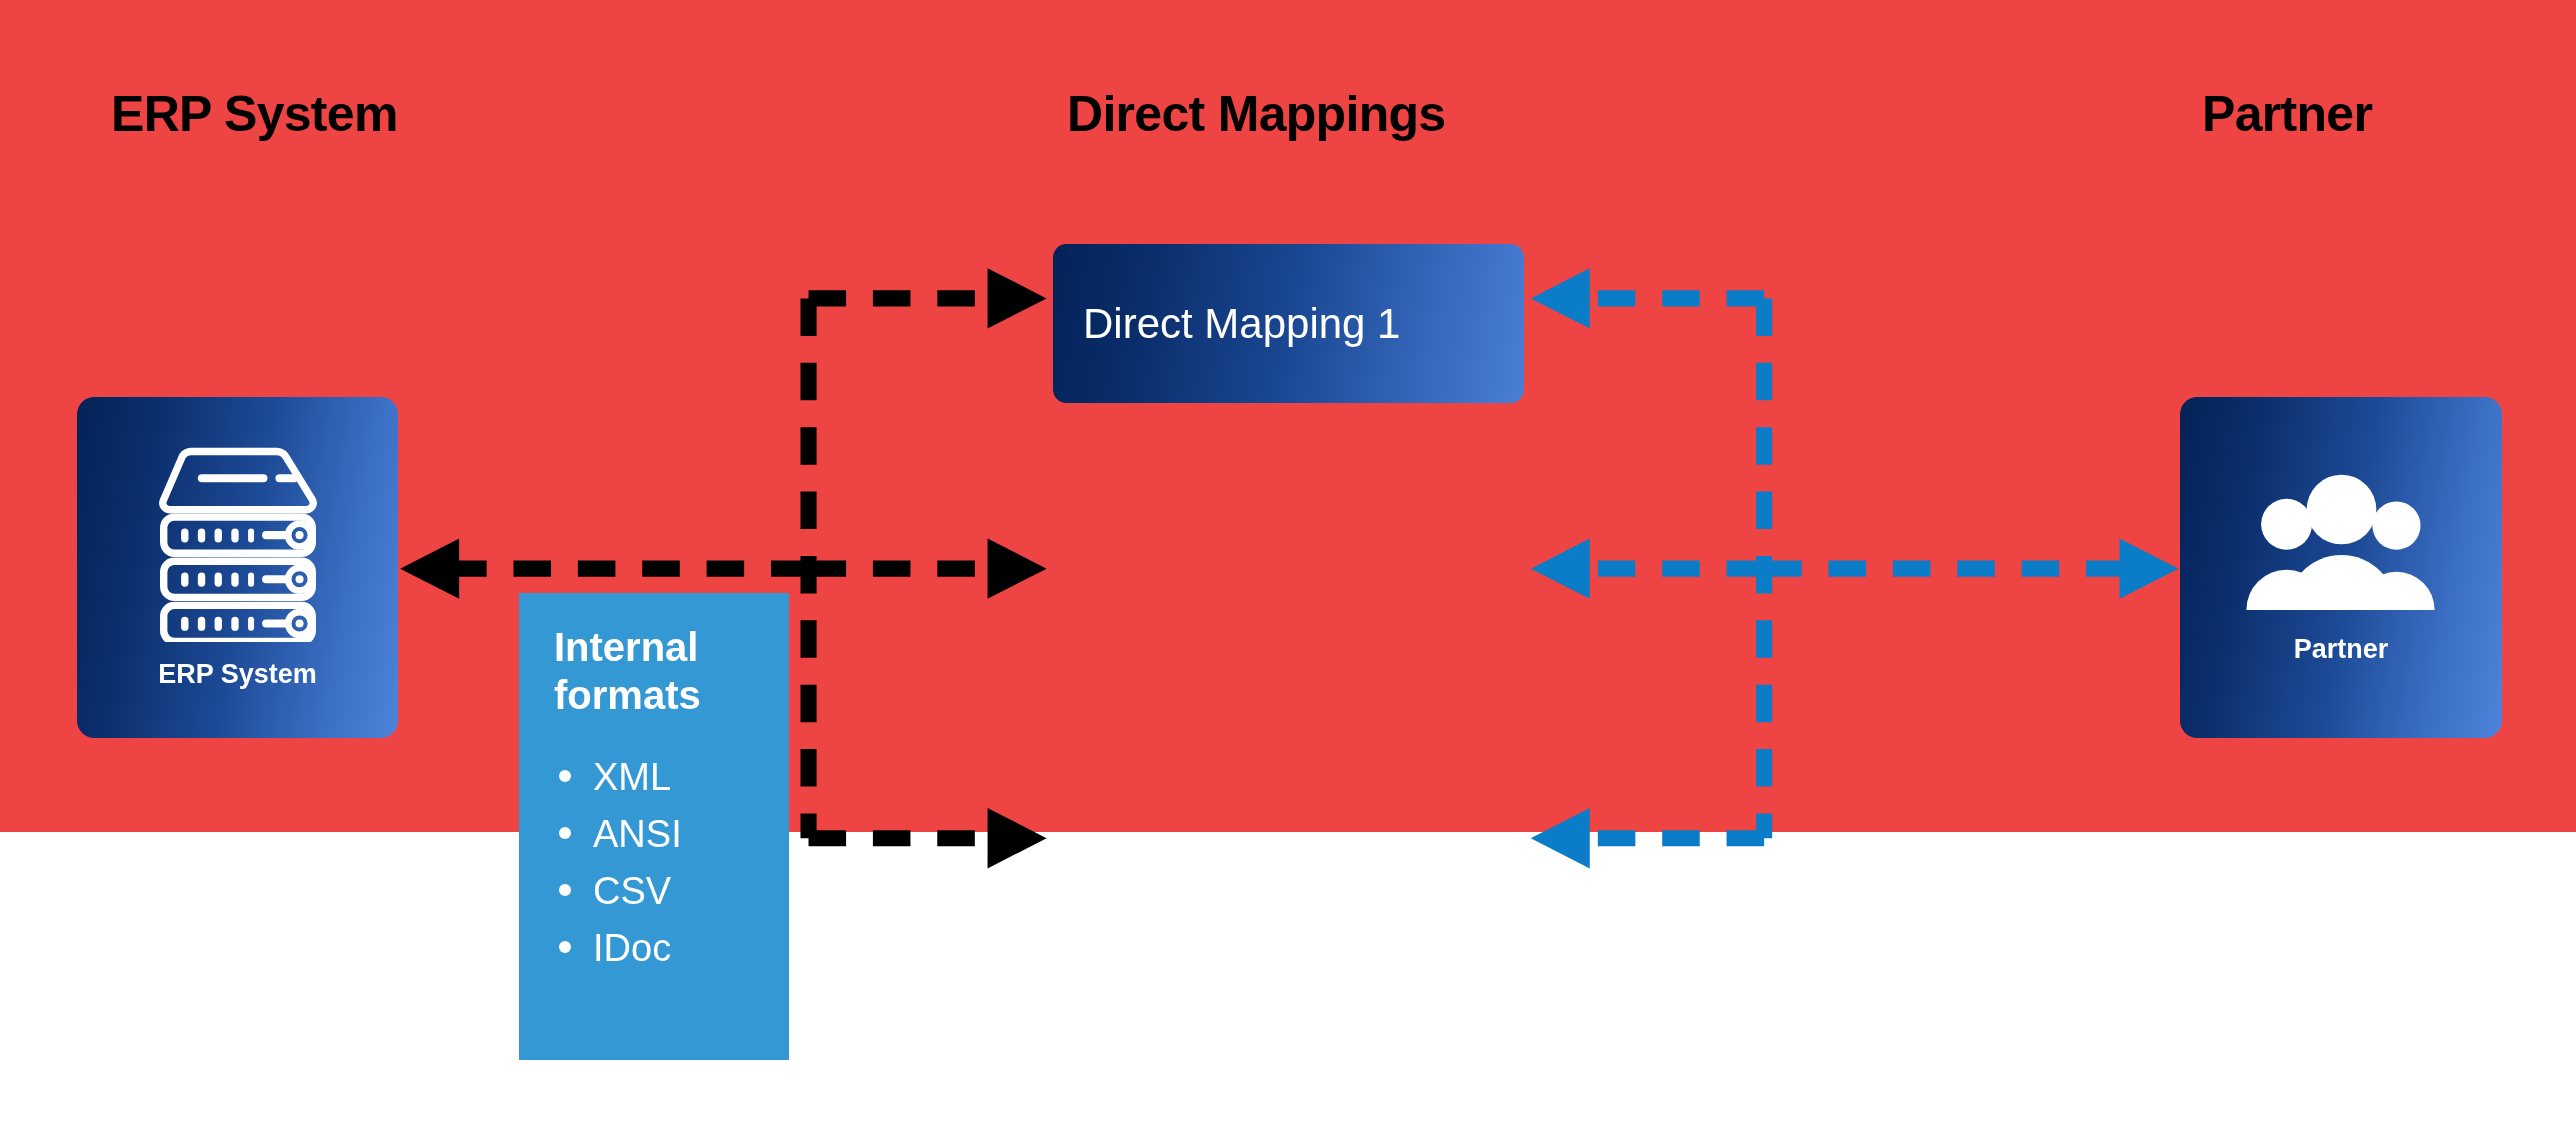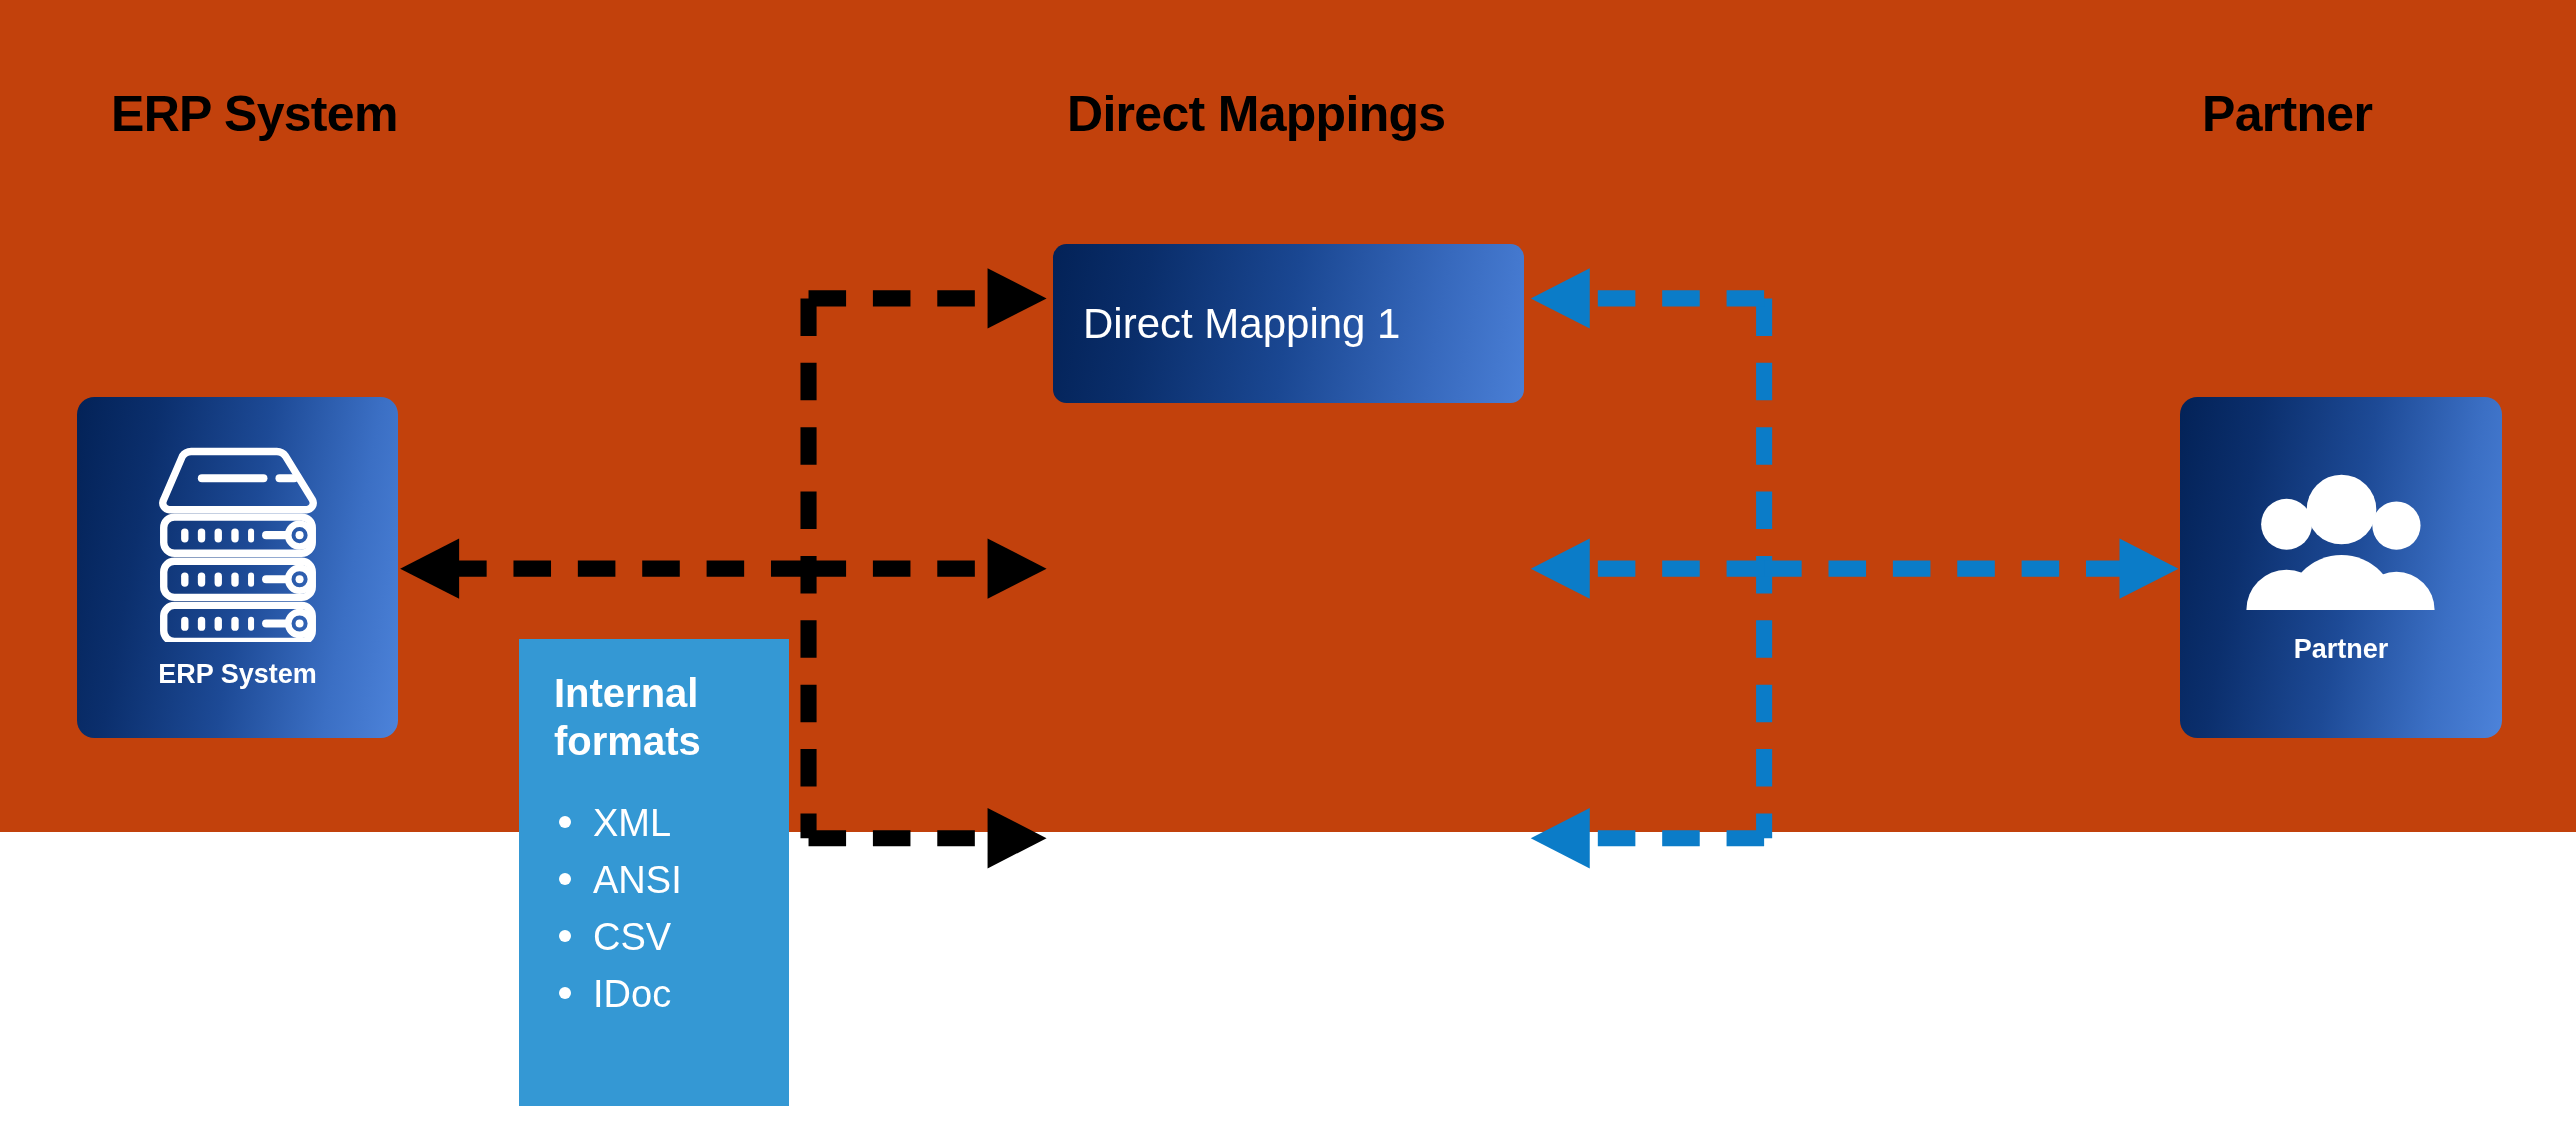--- a/index.html
+++ b/index.html
@@ -1,20 +1,20 @@
 <!DOCTYPE html>
 <html style="font-size:10.7px"><head>
 <meta charset="utf-8">
 <title>Direct Mappings Diagram</title>
 <style>
   html,body{margin:0;padding:0;background:#ffffff;}
   body{width:2576px;height:1140px;position:relative;overflow:hidden;
        font-family:"Liberation Sans","DejaVu Sans",sans-serif;}
 
-  #stage{position:absolute;left:0;top:0;width:2576px;height:832px;background:#c2410c;}
+  #stage{position:absolute;left:0;top:0;width:2576px;height:832px;background:#ef4444;}
 
   
   .col-title{
     position:absolute;
     font-size:50px;
     font-weight:bold;
     color:#000000;
     letter-spacing:-0.7px;
     white-space:nowrap;
     line-height:1;
@@ -70,21 +70,20 @@
   #mapping-card-0{top:244px;}
   #mapping-card-1{top:488px;}
   #mapping-card-2{top:760px;}
 
   
   .format-panel{
     position:absolute;
     background:#3498d4;
     box-sizing:border-box;
     padding:29.5px 27px 20px 35px;
-    margin-top:46px;
   }
   #panel-internal{left:519px;  top:593px; width:270px; height:467px;}
   #panel-edi     {left:1789px; top:593px; width:322px; height:400px;}
 
   .panel-title{
     color:#ffffff;
     font-weight:bold;
     font-size:40px;
     line-height:1.22;
     margin:0 0 32px 0;

